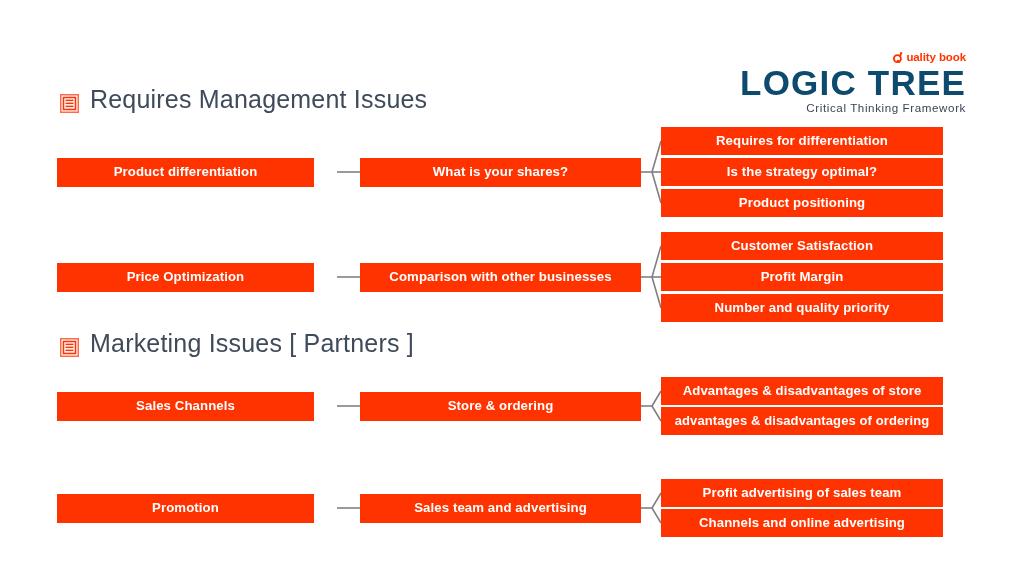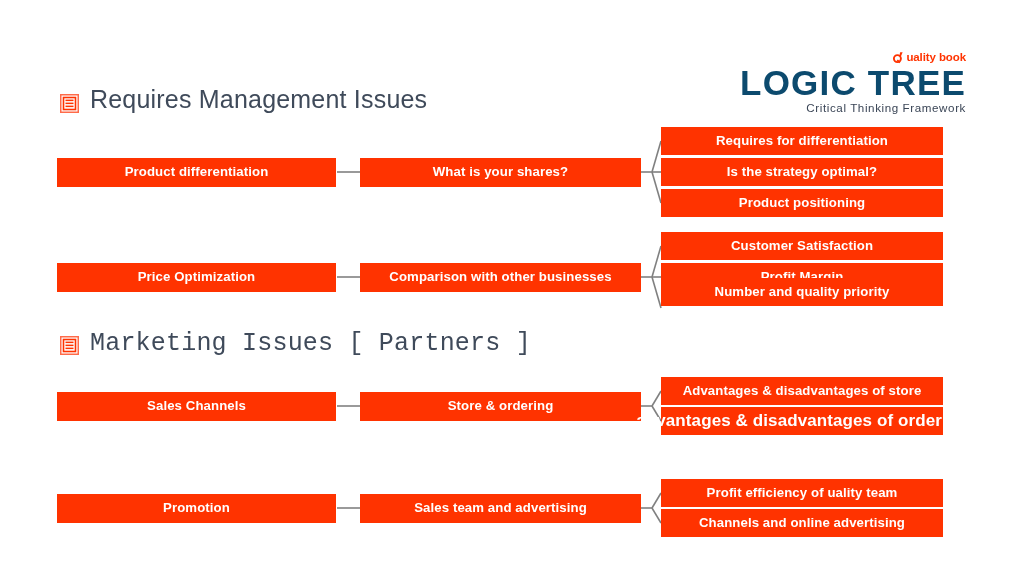--- a/index.html
+++ b/index.html
@@ -73,41 +73,41 @@
     white-space: nowrap;
   }
   .heading-icon {
     width: 19px;
     height: 19px;
     flex: 0 0 19px;
     position: relative;
     display: block;
   }
   #heading-internal { left: 60px; top: 85px; }
-  #heading-marketing { left: 60px; top: 329px; font-family: Liberation Mono, monospace; }
+  #heading-marketing { left: 60px; top: 329px; }
 
   
   .node {
     position: absolute;
     background: #FF3300;
     border-radius: 0;
     color: #ffffff;
     display: flex;
     align-items: center;
     justify-content: center;
     text-align: center;
     font-weight: bold;
     font-size: 13.2px;
     letter-spacing: 0.1px;
     box-sizing: border-box;
     padding: 0 6px;
     white-space: nowrap;
     line-height: 1.1;
   }
-  .node.level1 { width: 279px; height: 29px; left: 57px; }
+  .node.level1 { width: 257px; height: 29px; left: 57px; }
   .node.level2 { width: 281px; height: 29px; left: 360px; text-align: center; }
   .node.level3 { width: 282px; height: 28px; left: 661px; }
 
   
   .connectors {
     position: absolute;
     left: 0; top: 0;
     width: 1024px;
     height: 572px;
     pointer-events: none;
@@ -189,23 +189,23 @@
 <div class="node level1" style="top:158px">Product differentiation</div>
 <div class="node level2" style="top:158px">What is your shares?</div>
 <div class="node level3" style="top:127px">Requires for differentiation</div>
 <div class="node level3" style="top:158px">Is the strategy optimal?</div>
 <div class="node level3" style="top:189px">Product positioning</div>
 
 <div class="node level1" style="top:263px">Price Optimization</div>
 <div class="node level2" style="top:263px">Comparison with other businesses</div>
 <div class="node level3" style="top:232px">Customer Satisfaction</div>
 <div class="node level3" style="top:263px">Profit Margin</div>
-<div class="node level3" style="top:278px">Number and quality priority</div>
+<div class="node level3" style="top:294px">Number and quality priority</div>
 
 <div class="node level1" style="top:392px">Sales Channels</div>
 <div class="node level2" style="top:392px">Store &amp; ordering</div>
 <div class="node level3" style="top:377px">Advantages &amp; disadvantages of store</div>
-<div class="node level3" style="top:407px;font-size:17px">advantages &amp; disadvantages of ordering</div>
+<div class="node level3" style="top:407px;font-size:13px">advantages &amp; disadvantages of ordering</div>
 
 <div class="node level1" style="top:494px">Promotion</div>
 <div class="node level2" style="top:494px">Sales team and advertising</div>
-<div class="node level3" style="top:479px">Profit efficiency of uality team</div>
+<div class="node level3" style="top:479px">Profit advertising of sales team</div>
 <div class="node level3" style="top:509px">Channels and online advertising</div>
 
 </body></html>

